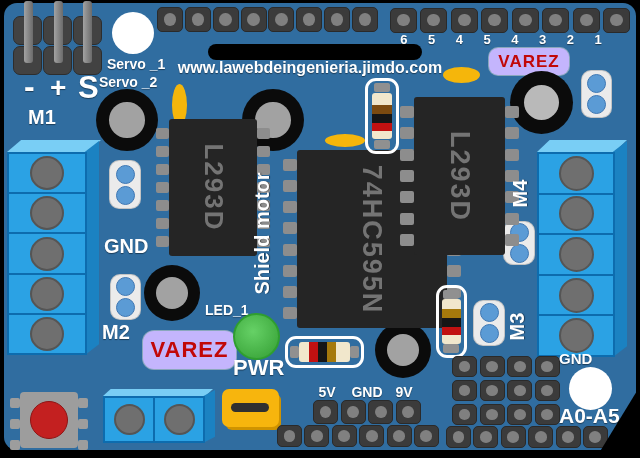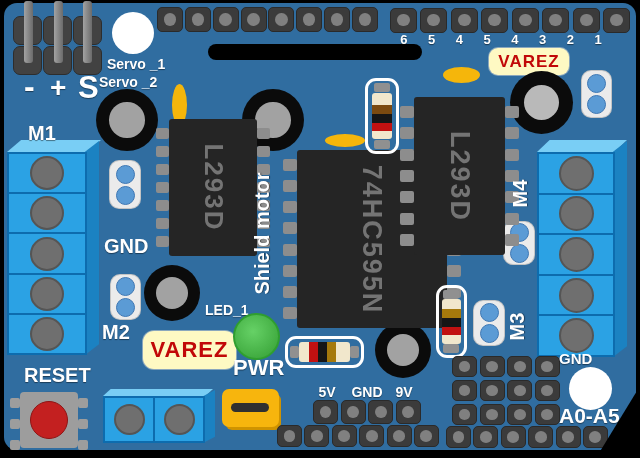--- a/index.html
+++ b/index.html
@@ -61,21 +61,21 @@
   #m43-cells .tdot{width:35px;height:35px;}
   #ext-cells{flex-direction:row;}
   #ext-cells .tcell{border-top:none;border-left:2px solid #0d6cae;}
   #ext-cells .tcell:first-child{border-left:none;}
   #ext-cells .tdot{width:31px;height:31px;}
   
   #servo-header{position:absolute;left:13px;top:16px;width:93px;display:flex;flex-wrap:wrap;gap:1px;}
   .hsq{width:29px;height:29px;background:#424242;border:1px solid #2d2d2d;border-radius:7px;box-sizing:border-box;}
   .rod{position:absolute;width:9px;height:62px;top:1px;background:linear-gradient(90deg,#a2a2a2,#6b6b6b);border-radius:3px;}
   
-  .brand{position:absolute;background:#fef9c3;border-radius:9px;box-shadow:0 0 0 1px #8aa7bd;
+  .brand{position:absolute;background:#c4b5fd;border-radius:9px;box-shadow:0 0 0 1px #8aa7bd;
          display:flex;align-items:center;justify-content:center;color:#c10808;letter-spacing:1px;}
   
   .res{position:absolute;border:3px solid #fff;border-radius:11px;box-sizing:border-box;}
   .res div{position:absolute;}
   .pad{background:#909090;border-radius:2px;}
   .rb{background:#f1e7cc;border-radius:3px;}
   .band-brown{background:#7b4a10;} .band-black{background:#161616;} .band-red{background:#c11111;} .band-gold{background:#a5790c;}
   
   #censor{position:absolute;left:208px;top:44px;width:214px;height:16px;background:#000;border-radius:8px;}
   #led{position:absolute;left:233px;top:313px;width:47px;height:47px;border-radius:50%;
@@ -152,21 +152,21 @@
       <div class="hsq"></div>
       <div class="hsq"></div>
       <div class="hsq"></div>
     </div>
   <div class="rod" style="left:24px;"></div>
   <div class="rod" style="left:54px;"></div>
   <div class="rod" style="left:83px;"></div>
   <div class="lbl" style="left:24px;top:70px;font-size:32px;">-</div>
   <div class="lbl" style="left:50px;top:74px;font-size:28px;">+</div>
   <div class="lbl" style="left:78px;top:72px;font-size:31px;">S</div>
-  <div class="lbl" style="left:28px;top:107px;font-size:20px;margin-top:16px;">M1</div>
+  <div class="lbl" style="left:28px;top:107px;font-size:20px;">M1</div>
 
   <div class="wdot" style="left:112px;top:12px;width:42px;height:42px;"></div>
   <div class="lbl" style="left:107px;top:57px;font-size:14px;">Servo _1</div>
   <div class="lbl" style="left:99px;top:75px;font-size:14px;">Servo _2</div>
 
   <div id="top-pins-left" class="pinrow" style="left:157px;top:7px;width:221px;height:25px;">
       <div class="pin"></div>
       <div class="pin"></div>
       <div class="pin"></div>
       <div class="pin"></div>
@@ -190,20 +190,21 @@
       <span>5</span>
       <span>4</span>
       <span>5</span>
       <span>4</span>
       <span>3</span>
       <span>2</span>
       <span>1</span>
     </div>
 
   <div id="censor"></div>
+  <div class="lbl ctr" style="left:175px;top:60px;width:270px;font-size:16px;">www.lawebdeingenieria.jimdo.com</div>
 
   <div class="brand" style="left:489px;top:48px;width:80px;height:27px;font-size:17px;">VAREZ</div>
   <div class="brand" style="left:143px;top:331px;width:93px;height:38px;font-size:22px;border-radius:11px;">VAREZ</div>
 
   <div class="oval" style="left:172px;top:84px;width:15px;height:42px;"></div>
   <div class="oval" style="left:443px;top:67px;width:37px;height:16px;"></div>
   <div class="oval" style="left:325px;top:134px;width:40px;height:13px;"></div>
 
   <div class="hole" style="left:96px;top:89px;width:62px;height:62px;"></div>
   <div class="hole" style="left:242px;top:89px;width:62px;height:62px;"></div>
@@ -339,21 +340,20 @@
   </div>
   <div class="res" style="left:285px;top:336px;width:79px;height:32px;">
     <div class="pad" style="left:2px;top:7px;width:9px;height:12px;"></div>
     <div class="rb" style="left:11px;top:3px;width:51px;height:20px;"></div>
     <div class="band-red" style="left:21px;top:3px;width:9px;height:20px;"></div>
     <div class="band-black" style="left:30px;top:3px;width:9px;height:20px;"></div>
     <div class="band-gold" style="left:39px;top:3px;width:9px;height:20px;"></div>
     <div class="pad" style="right:2px;top:7px;width:9px;height:12px;"></div>
   </div>
 
-  <div class="lbl" style="left:24px;top:365px;font-size:20px;">RESET</div>
   <div class="tab" style="left:10px;top:398px;"></div>
   <div class="tab" style="left:10px;top:419px;"></div>
   <div class="tab" style="left:10px;top:440px;"></div>
   <div class="tab" style="left:78px;top:398px;"></div>
   <div class="tab" style="left:78px;top:419px;"></div>
   <div class="tab" style="left:78px;top:440px;"></div>
   <div id="reset-btn"></div>
 
   <div id="switch">
       <i></i>

